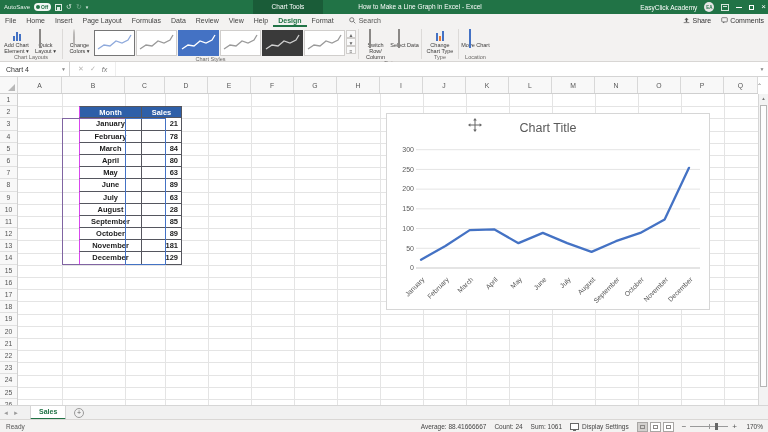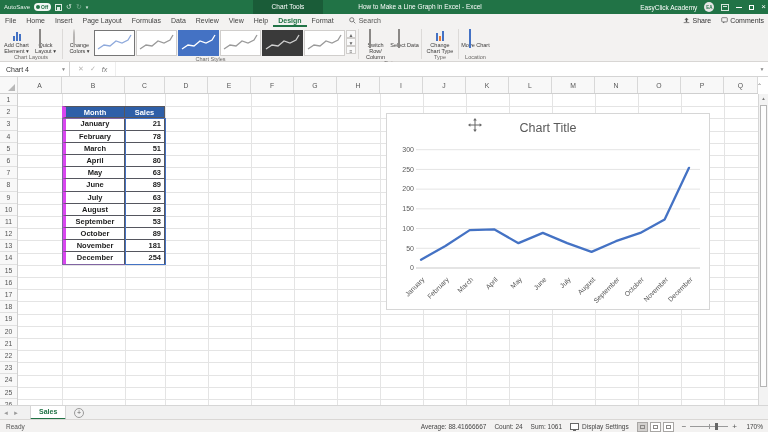--- a/index.html
+++ b/index.html
@@ -77,21 +77,21 @@
   
   #sheet { position:absolute; left:0; top:94px; width:758px; height:311px; background:#fff; overflow:hidden; }
   .gh { position:absolute; left:18px; right:0; height:1px; background:#e4e4e4; }
   .gv { position:absolute; top:0; bottom:0; width:1px; background:#e4e4e4; }
   #rowheads { position:absolute; left:0; top:0; width:18px; height:100%; background:#f8f8f8; border-right:1px solid #cfcfcf; z-index:2; }
   .rowcell { width:100%; height:12.2px; font-size:6.8px; color:#555; text-align:center; line-height:12.2px; border-bottom:1px solid #e0e0e0; }
   
   #datatable { position:absolute; left:62px; top:12.2px; z-index:3; }
   .xlrow { display:flex; height:12.2px; }
   .xlcell { border-right:1px solid #55565e; border-bottom:1px solid #55565e; font-size:7.5px; font-weight:600; color:#1c1c1c; line-height:11.2px; background:#fff; }
-  .xlrow .xlcell:first-child { border-left:4px solid #d946ef; }
+  .xlrow .xlcell:first-child { border-left:1px solid #d946ef;margin-left:17px; }
   .xlrow:first-child .xlcell { border-top:1px solid #55565e; }
   .cell-month { width:63px; text-align:center; }
   .cell-sales { width:40px; text-align:right; padding-right:3px; }
   .xlrow.hdr .xlcell { background:#2e5fa8; color:#fff; font-weight:700; text-align:center; padding-right:0; }
   .range-outline { position:absolute; z-index:4; pointer-events:none; }
   
   #chartbox { position:absolute; left:386px; top:19px; width:324px; height:197px; background:#fff; border:1px solid #d6d6d6; z-index:5; }
   #chartbox svg { display:block; font-family:"Liberation Sans", sans-serif; }
   
   #vscroll { position:absolute; right:0; top:94px; width:10px; height:311px; background:#f3f3f3; border-left:1px solid #d6d6d6; }
@@ -419,21 +419,21 @@
         <div class="xlrow">
           <div class="xlcell cell-month">January</div>
           <div class="xlcell cell-sales">21</div>
         </div>
         <div class="xlrow">
           <div class="xlcell cell-month">February</div>
           <div class="xlcell cell-sales">78</div>
         </div>
         <div class="xlrow">
           <div class="xlcell cell-month">March</div>
-          <div class="xlcell cell-sales">51</div>
+          <div class="xlcell cell-sales">84</div>
         </div>
         <div class="xlrow">
           <div class="xlcell cell-month">April</div>
           <div class="xlcell cell-sales">80</div>
         </div>
         <div class="xlrow">
           <div class="xlcell cell-month">May</div>
           <div class="xlcell cell-sales">63</div>
         </div>
         <div class="xlrow">
@@ -443,33 +443,33 @@
         <div class="xlrow">
           <div class="xlcell cell-month">July</div>
           <div class="xlcell cell-sales">63</div>
         </div>
         <div class="xlrow">
           <div class="xlcell cell-month">August</div>
           <div class="xlcell cell-sales">28</div>
         </div>
         <div class="xlrow">
           <div class="xlcell cell-month">September</div>
-          <div class="xlcell cell-sales">53</div>
+          <div class="xlcell cell-sales">85</div>
         </div>
         <div class="xlrow">
           <div class="xlcell cell-month">October</div>
           <div class="xlcell cell-sales">89</div>
         </div>
         <div class="xlrow">
           <div class="xlcell cell-month">November</div>
           <div class="xlcell cell-sales">181</div>
         </div>
         <div class="xlrow">
           <div class="xlcell cell-month">December</div>
-          <div class="xlcell cell-sales">254</div>
+          <div class="xlcell cell-sales">129</div>
         </div>
       </div>
     <div class="range-outline" style="left:62px;top:24.4px;width:64px;height:147px;border:1px solid #8064a2;"></div>
     <div class="range-outline" style="left:125px;top:24.4px;width:41px;height:147px;border:1px solid #4472c4;"></div>
 
     <div id="chartbox">
       <svg id="chart-svg" width="322" height="195" viewBox="0 0 322 195">
           <line x1="29" x2="313" y1="154" y2="154" stroke="#c9c9c9" stroke-width="1"></line>
           <line x1="29" x2="313" y1="134.28333333333333" y2="134.28333333333333" stroke="#e4e4e4" stroke-width="1"></line>
           <line x1="29" x2="313" y1="114.56666666666666" y2="114.56666666666666" stroke="#e4e4e4" stroke-width="1"></line>

